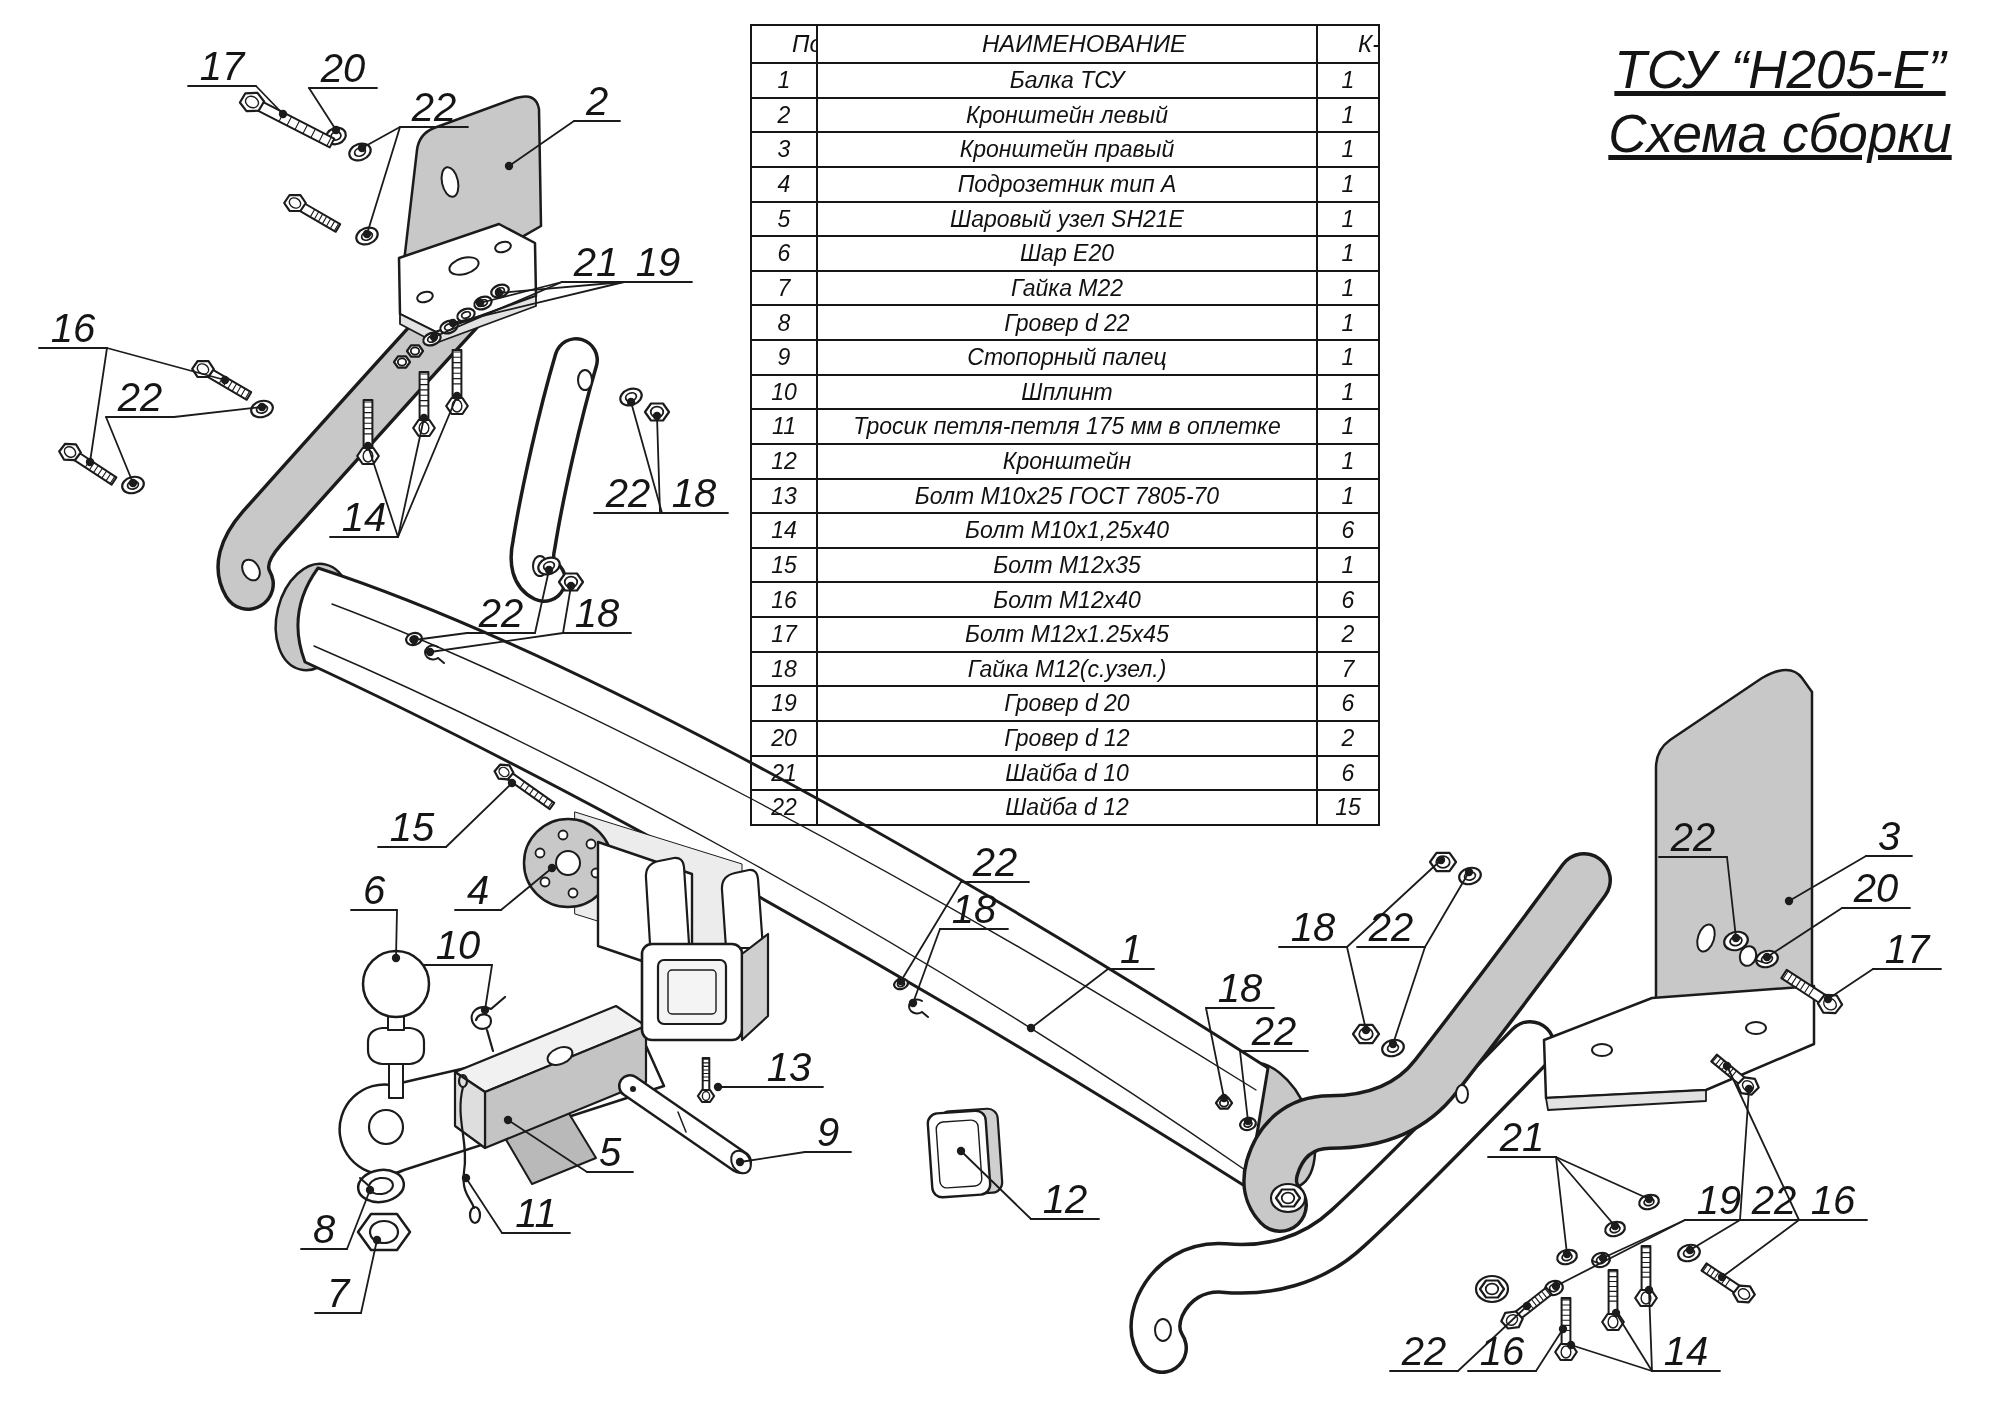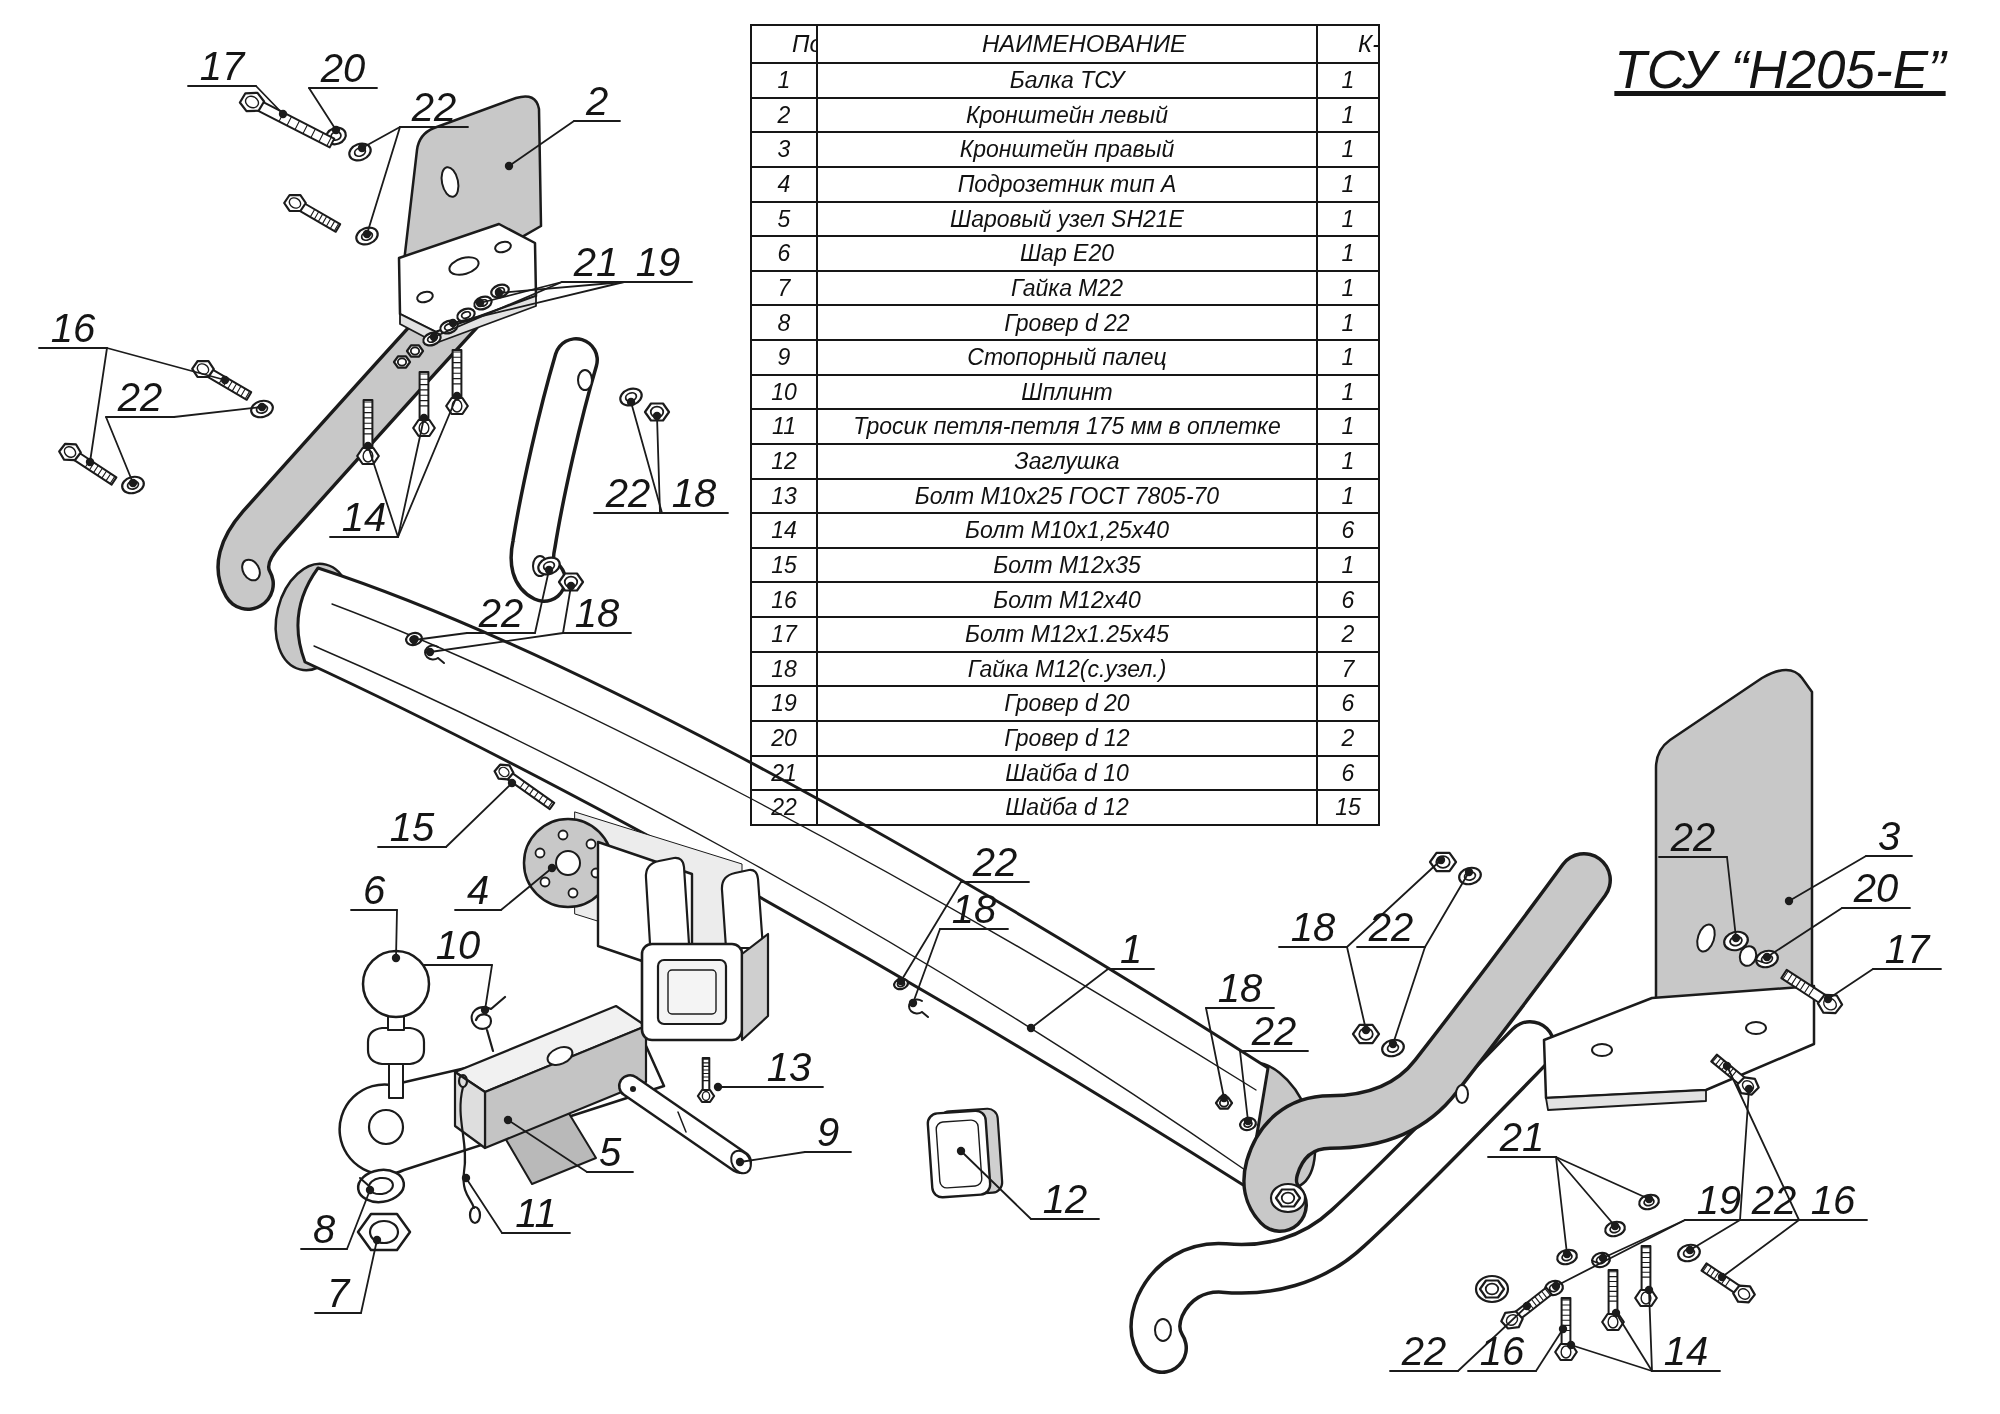--- a/index.html
+++ b/index.html
@@ -827,21 +827,21 @@
           <td>Шплинт</td>
           <td>1</td>
         </tr>
         <tr>
           <td>11</td>
           <td>Тросик петля-петля 175 мм в оплетке</td>
           <td>1</td>
         </tr>
         <tr>
           <td>12</td>
-          <td>Заглушка</td>
+          <td>Кронштейн</td>
           <td>1</td>
         </tr>
         <tr>
           <td>13</td>
           <td>Болт М10х25 ГОСТ 7805-70</td>
           <td>1</td>
         </tr>
         <tr>
           <td>14</td>
           <td>Болт М10х1,25х40</td>
@@ -885,14 +885,15 @@
         <tr>
           <td>22</td>
           <td>Шайба d 12</td>
           <td>15</td>
         </tr>
       </tbody>
   </table>
 
   <div class="title-block">
     <div>ТСУ “Н205-Е”</div>
+    <div>Схема сборки</div>
   </div>
 </div>
 
 </body></html>

